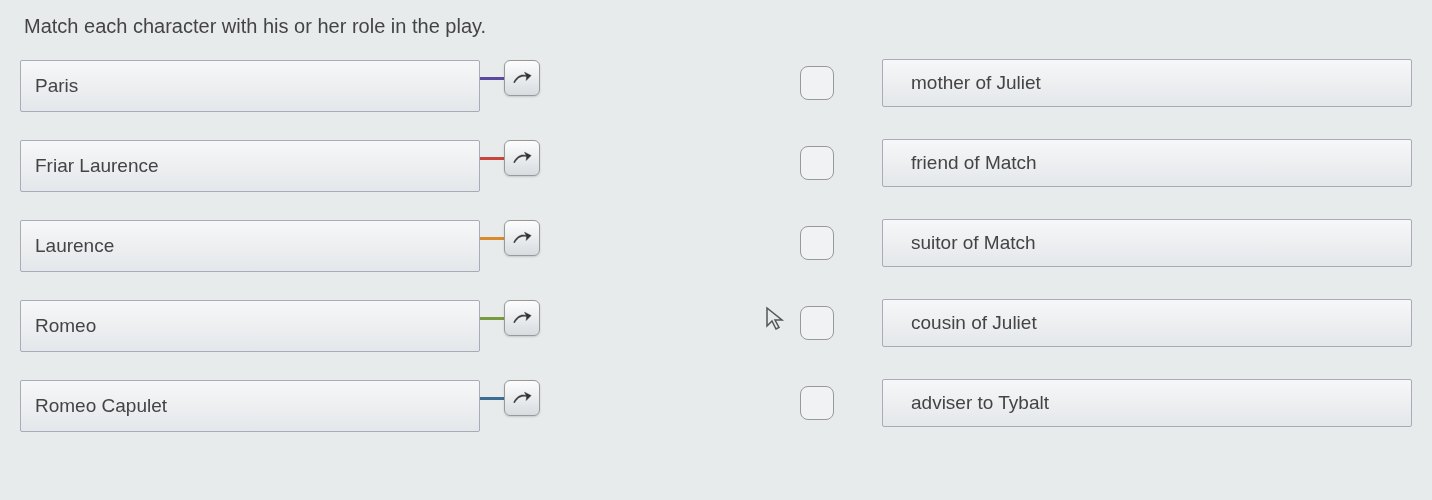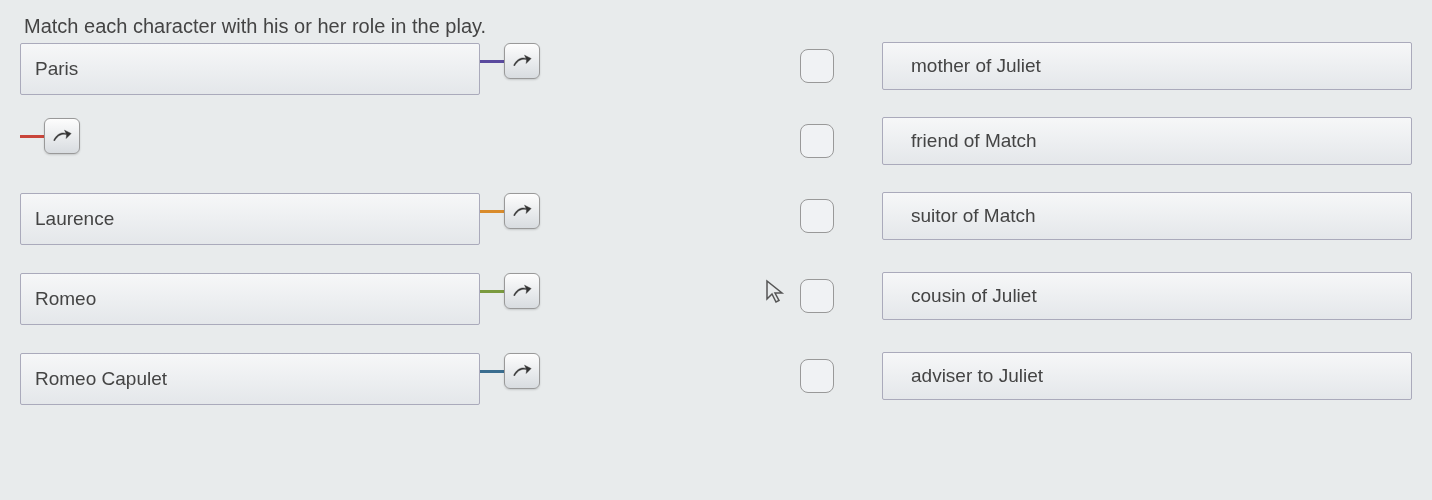--- a/index.html
+++ b/index.html
@@ -11,21 +11,21 @@
       font-family: Arial, sans-serif;
       background: #e8ebec;
       width: 1432px;
       height: 500px;
       padding: 15px 20px;
       color: #555;
     }
     .instruction {
       font-size: 20px;
       color: #444;
-      margin-bottom: 5px;
+      margin-bottom: 22px;
       padding-left: 4px;
     }
     .match-container {
       display: flex;
       flex-direction: column;
       gap: 28px;
     }
     .match-row {
       display: flex;
       align-items: center;
@@ -114,20 +114,23 @@
           <path d="M 2 14 C 6 6, 12 4, 17 6 L 15 2 L 23 6 L 17 12 L 17.5 7.5 C 12 6, 7 8, 3 15 Z" fill="#333" stroke="#333" stroke-width="0.5"></path>
         </svg>
       </div>
       <div class="gap-middle"></div>
       <div class="target-slot"></div>
       <div class="target-box">
         <span>mother of Juliet</span>
       </div>
     </div>
     <div class="match-row">
+      <div class="source-box">
+        <span>Friar Laurence</span>
+      </div>
       <div class="connector-line" style="background:#c9453a"></div>
       <div class="arrow-button">
         <svg class="arrow-svg" viewBox="0 0 24 18">
           <path d="M 2 14 C 6 6, 12 4, 17 6 L 15 2 L 23 6 L 17 12 L 17.5 7.5 C 12 6, 7 8, 3 15 Z" fill="#333" stroke="#333" stroke-width="0.5"></path>
         </svg>
       </div>
       <div class="gap-middle"></div>
       <div class="target-slot"></div>
       <div class="target-box">
         <span>friend of Match</span>
@@ -174,16 +177,16 @@
       </div>
       <div class="connector-line" style="background:#3a6d8f"></div>
       <div class="arrow-button">
         <svg class="arrow-svg" viewBox="0 0 24 18">
           <path d="M 2 14 C 6 6, 12 4, 17 6 L 15 2 L 23 6 L 17 12 L 17.5 7.5 C 12 6, 7 8, 3 15 Z" fill="#333" stroke="#333" stroke-width="0.5"></path>
         </svg>
       </div>
       <div class="gap-middle"></div>
       <div class="target-slot"></div>
       <div class="target-box">
-        <span>adviser to Juliet</span>
+        <span>adviser to Tybalt</span>
       </div>
     </div>
   </div>
 
 </body></html>

